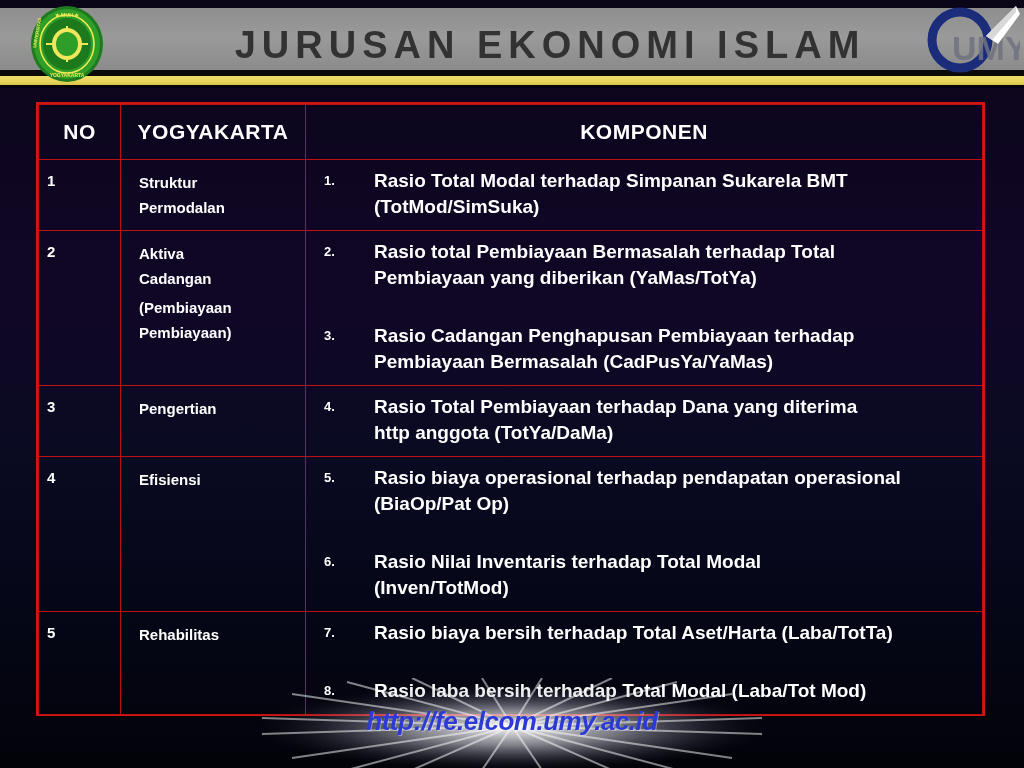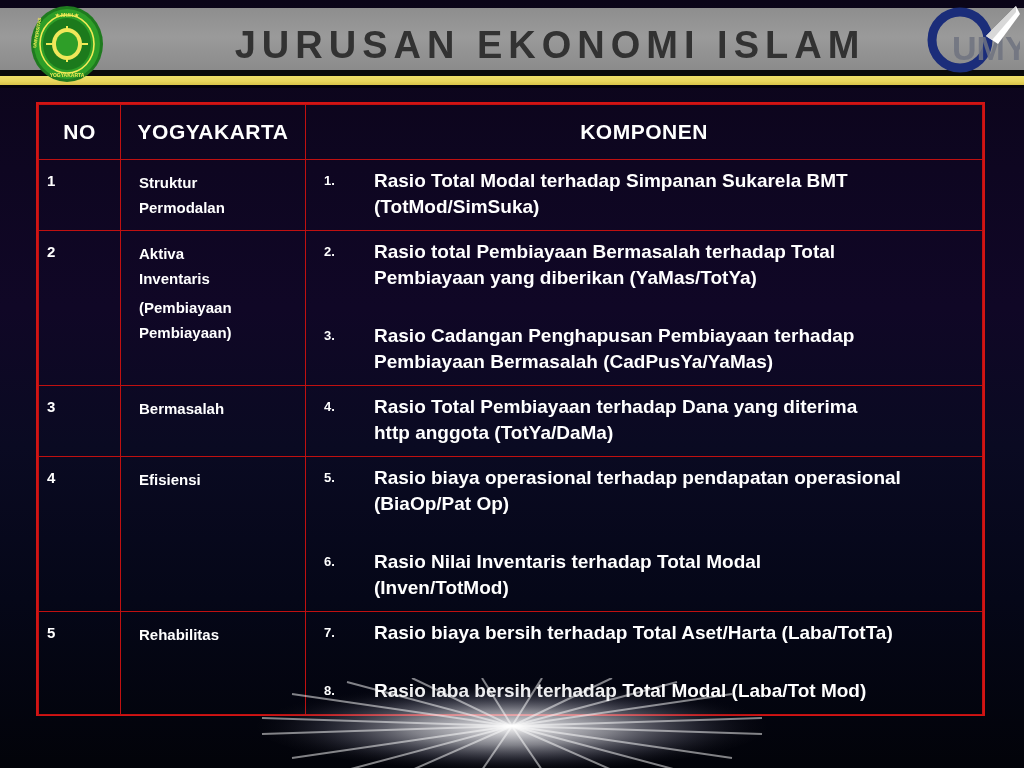--- a/index.html
+++ b/index.html
@@ -285,21 +285,21 @@
                   <span class="t-line">Rasio Total Modal terhadap Simpanan  Sukarela BMT</span>
                   <span class="t-line">(TotMod/SimSuka)</span>
                 </div>
               </div>
             </td>
           </tr>
           <tr>
             <td class="cell-no">2</td>
             <td class="cell-ind">
               <span class="ind-line">Aktiva</span>
-              <span class="ind-line">Inventaris</span>
+              <span class="ind-line">Cadangan</span>
               <span class="ind-line gap">(Pembiayaan</span>
               <span class="ind-line">Pembiayaan)</span>
             </td>
             <td class="cell-komp">
               <div class="komp-item">
                 <div class="komp-num">2.</div>
                 <div class="komp-text">
                   <span class="t-line">Rasio total Pembiayaan Bermasalah terhadap Total</span>
                   <span class="t-line">Pembiayaan yang diberikan (YaMas/TotYa)</span>
                 </div>
@@ -309,21 +309,21 @@
                 <div class="komp-text">
                   <span class="t-line">Rasio Cadangan Penghapusan Pembiayaan terhadap</span>
                   <span class="t-line">Pembiayaan Bermasalah (CadPusYa/YaMas)</span>
                 </div>
               </div>
             </td>
           </tr>
           <tr>
             <td class="cell-no">3</td>
             <td class="cell-ind">
-              <span class="ind-line">Bermasalah</span>
+              <span class="ind-line">Pengertian</span>
             </td>
             <td class="cell-komp">
               <div class="komp-item">
                 <div class="komp-num">4.</div>
                 <div class="komp-text">
                   <span class="t-line">Rasio Total Pembiayaan terhadap Dana yang diterima</span>
                   <span class="t-line">http anggota (TotYa/DaMa)</span>
                 </div>
               </div>
             </td>
@@ -401,15 +401,16 @@
         <line x1="260" y1="48" x2="360" y2="0"></line> 
           <line x1="260" y1="48" x2="360" y2="92"></line>
         <line x1="260" y1="48" x2="425" y2="4"></line> 
           <line x1="260" y1="48" x2="425" y2="92"></line>
         <line x1="260" y1="48" x2="480" y2="16"></line>
           <line x1="260" y1="48" x2="480" y2="80"></line>
         <line x1="260" y1="48" x2="510" y2="40"></line>
           <line x1="260" y1="48" x2="510" y2="56"></line>
       </g>
     </svg>
+    <div class="footer-url">http://fe.elcom.umy.ac.id</div>
   </div>
 
 </div>
 
 </body></html>

